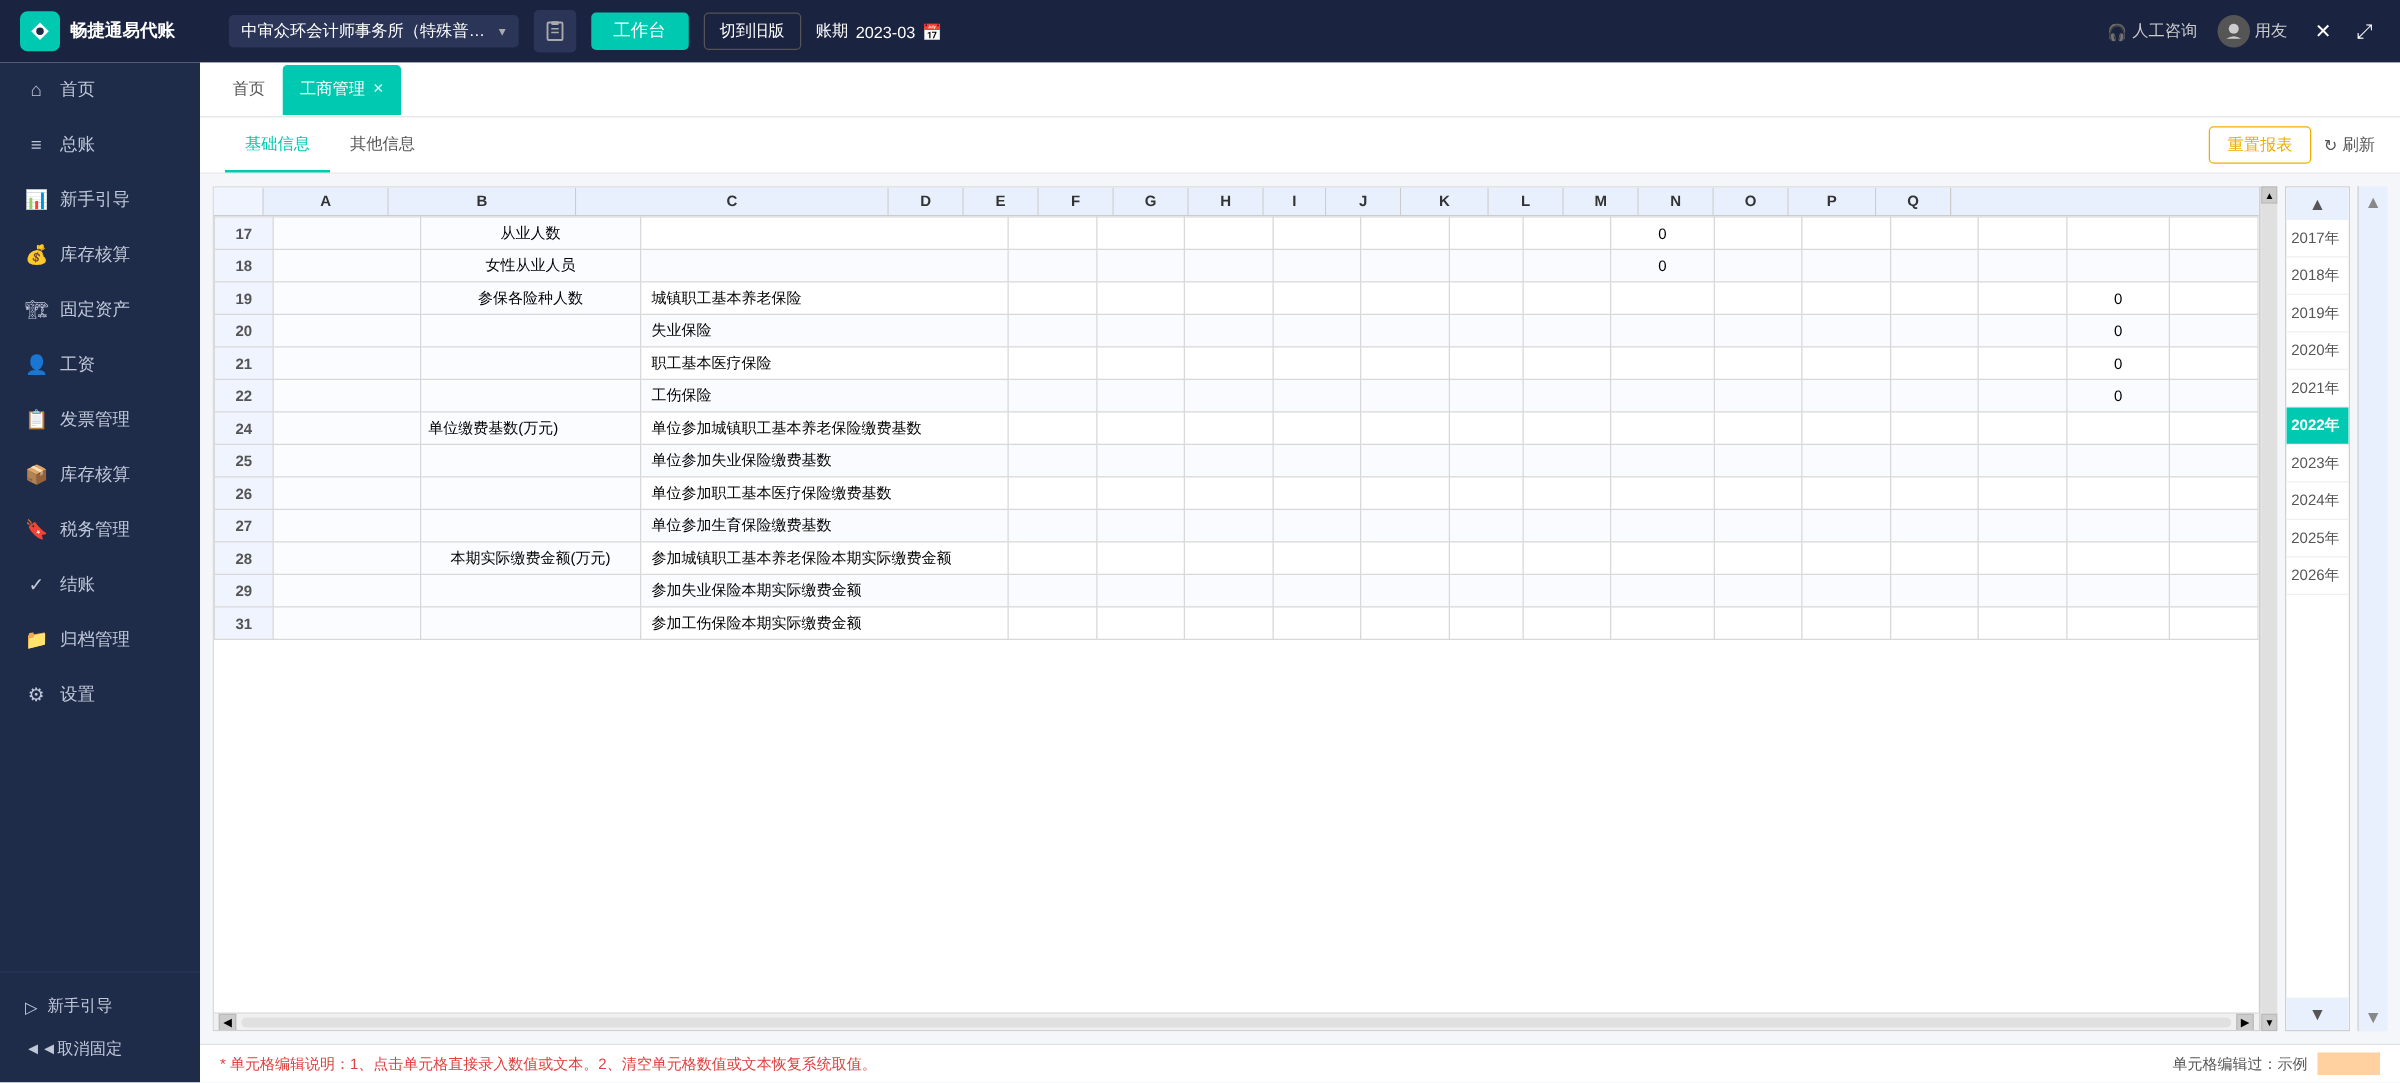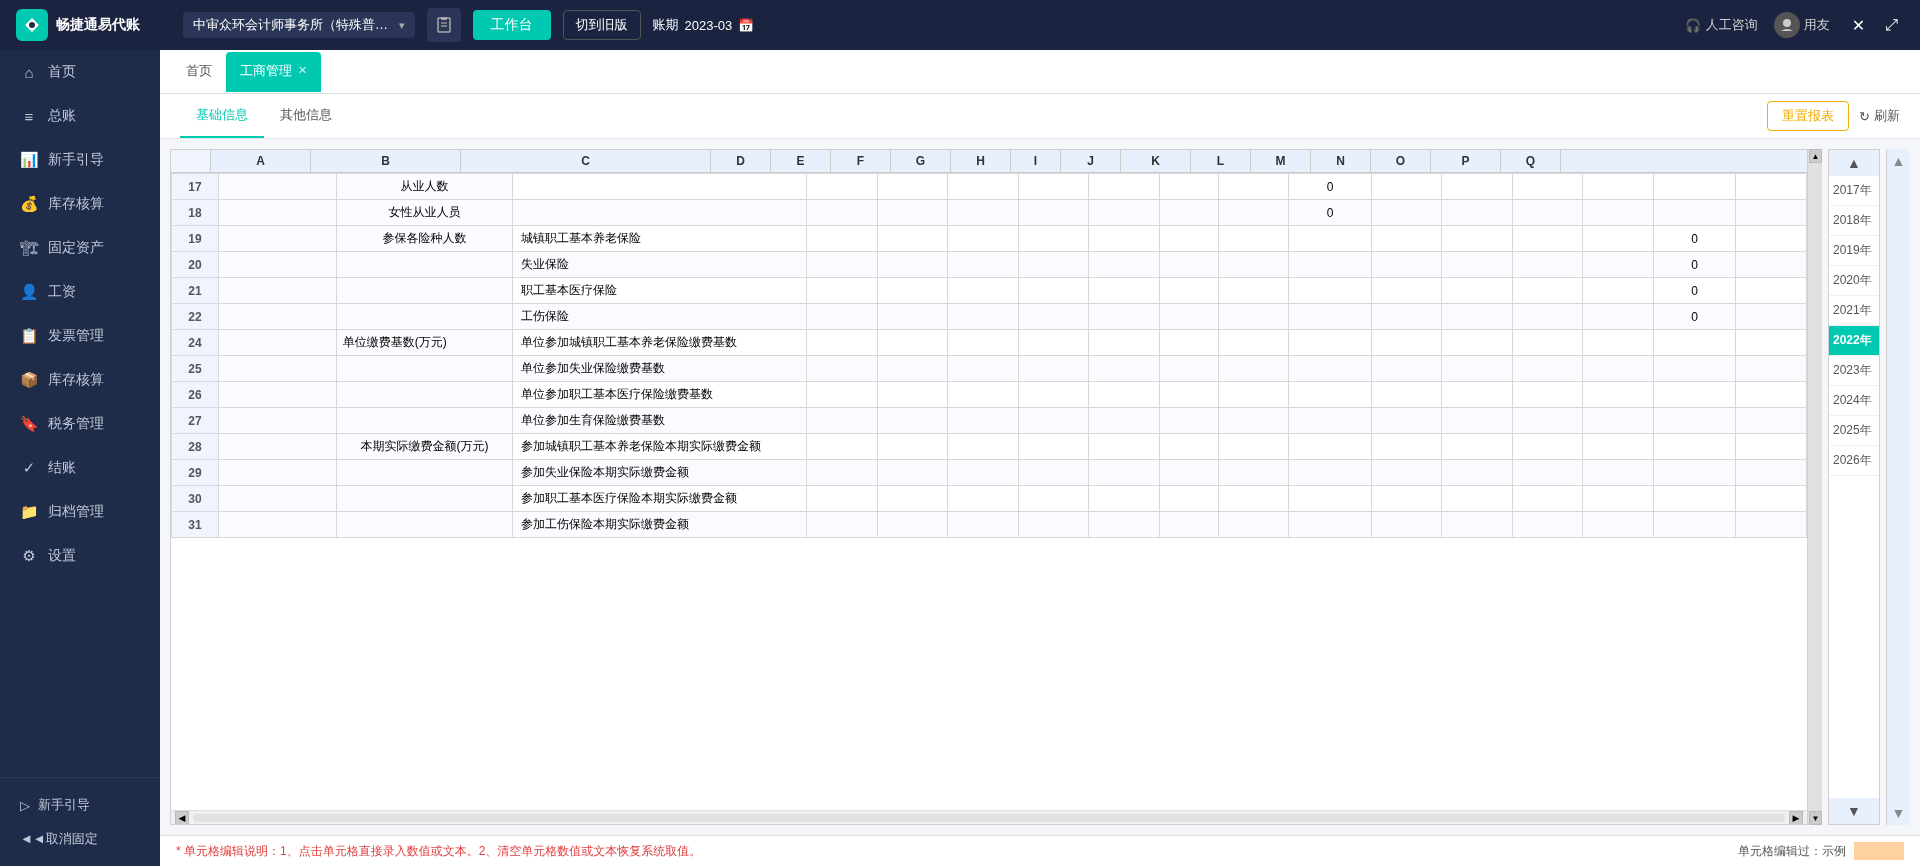--- a/index.html
+++ b/index.html
@@ -607,40 +607,20 @@
                         <td style="width:60px"></td>
                         <td style="width:70px;text-align:center"></td>
                         <td style="width:60px"></td>
                         <td style="width:60px"></td>
                         <td style="width:60px"></td>
                         <td style="width:60px"></td>
                         <td style="width:70px;text-align:center"></td>
                         <td style="width:60px"></td>
                       </tr>
                       <tr>
-                        <td class="row-num-cell">30</td>
-                        <td class="col-a-cell" style="width:100px;text-align:center"></td>
-                        <td class="col-b-cell" style="width:150px;text-align:center"></td>
-                        <td style="width:250px;text-align:left;padding-left:8px">参加职工基本医疗保险本期实际缴费金额</td>
-                        <td style="width:60px"></td>
-                        <td style="width:60px"></td>
-                        <td style="width:60px"></td>
-                        <td style="width:60px"></td>
-                        <td style="width:60px"></td>
-                        <td style="width:50px"></td>
-                        <td style="width:60px"></td>
-                        <td style="width:70px;text-align:center"></td>
-                        <td style="width:60px"></td>
-                        <td style="width:60px"></td>
-                        <td style="width:60px"></td>
-                        <td style="width:60px"></td>
-                        <td style="width:70px;text-align:center"></td>
-                        <td style="width:60px"></td>
-                      </tr>
-                      <tr>
                         <td class="row-num-cell">31</td>
                         <td class="col-a-cell" style="width:100px;text-align:center"></td>
                         <td class="col-b-cell" style="width:150px;text-align:center"></td>
                         <td style="width:250px;text-align:left;padding-left:8px">参加工伤保险本期实际缴费金额</td>
                         <td style="width:60px"></td>
                         <td style="width:60px"></td>
                         <td style="width:60px"></td>
                         <td style="width:60px"></td>
                         <td style="width:60px"></td>
                         <td style="width:50px"></td>

